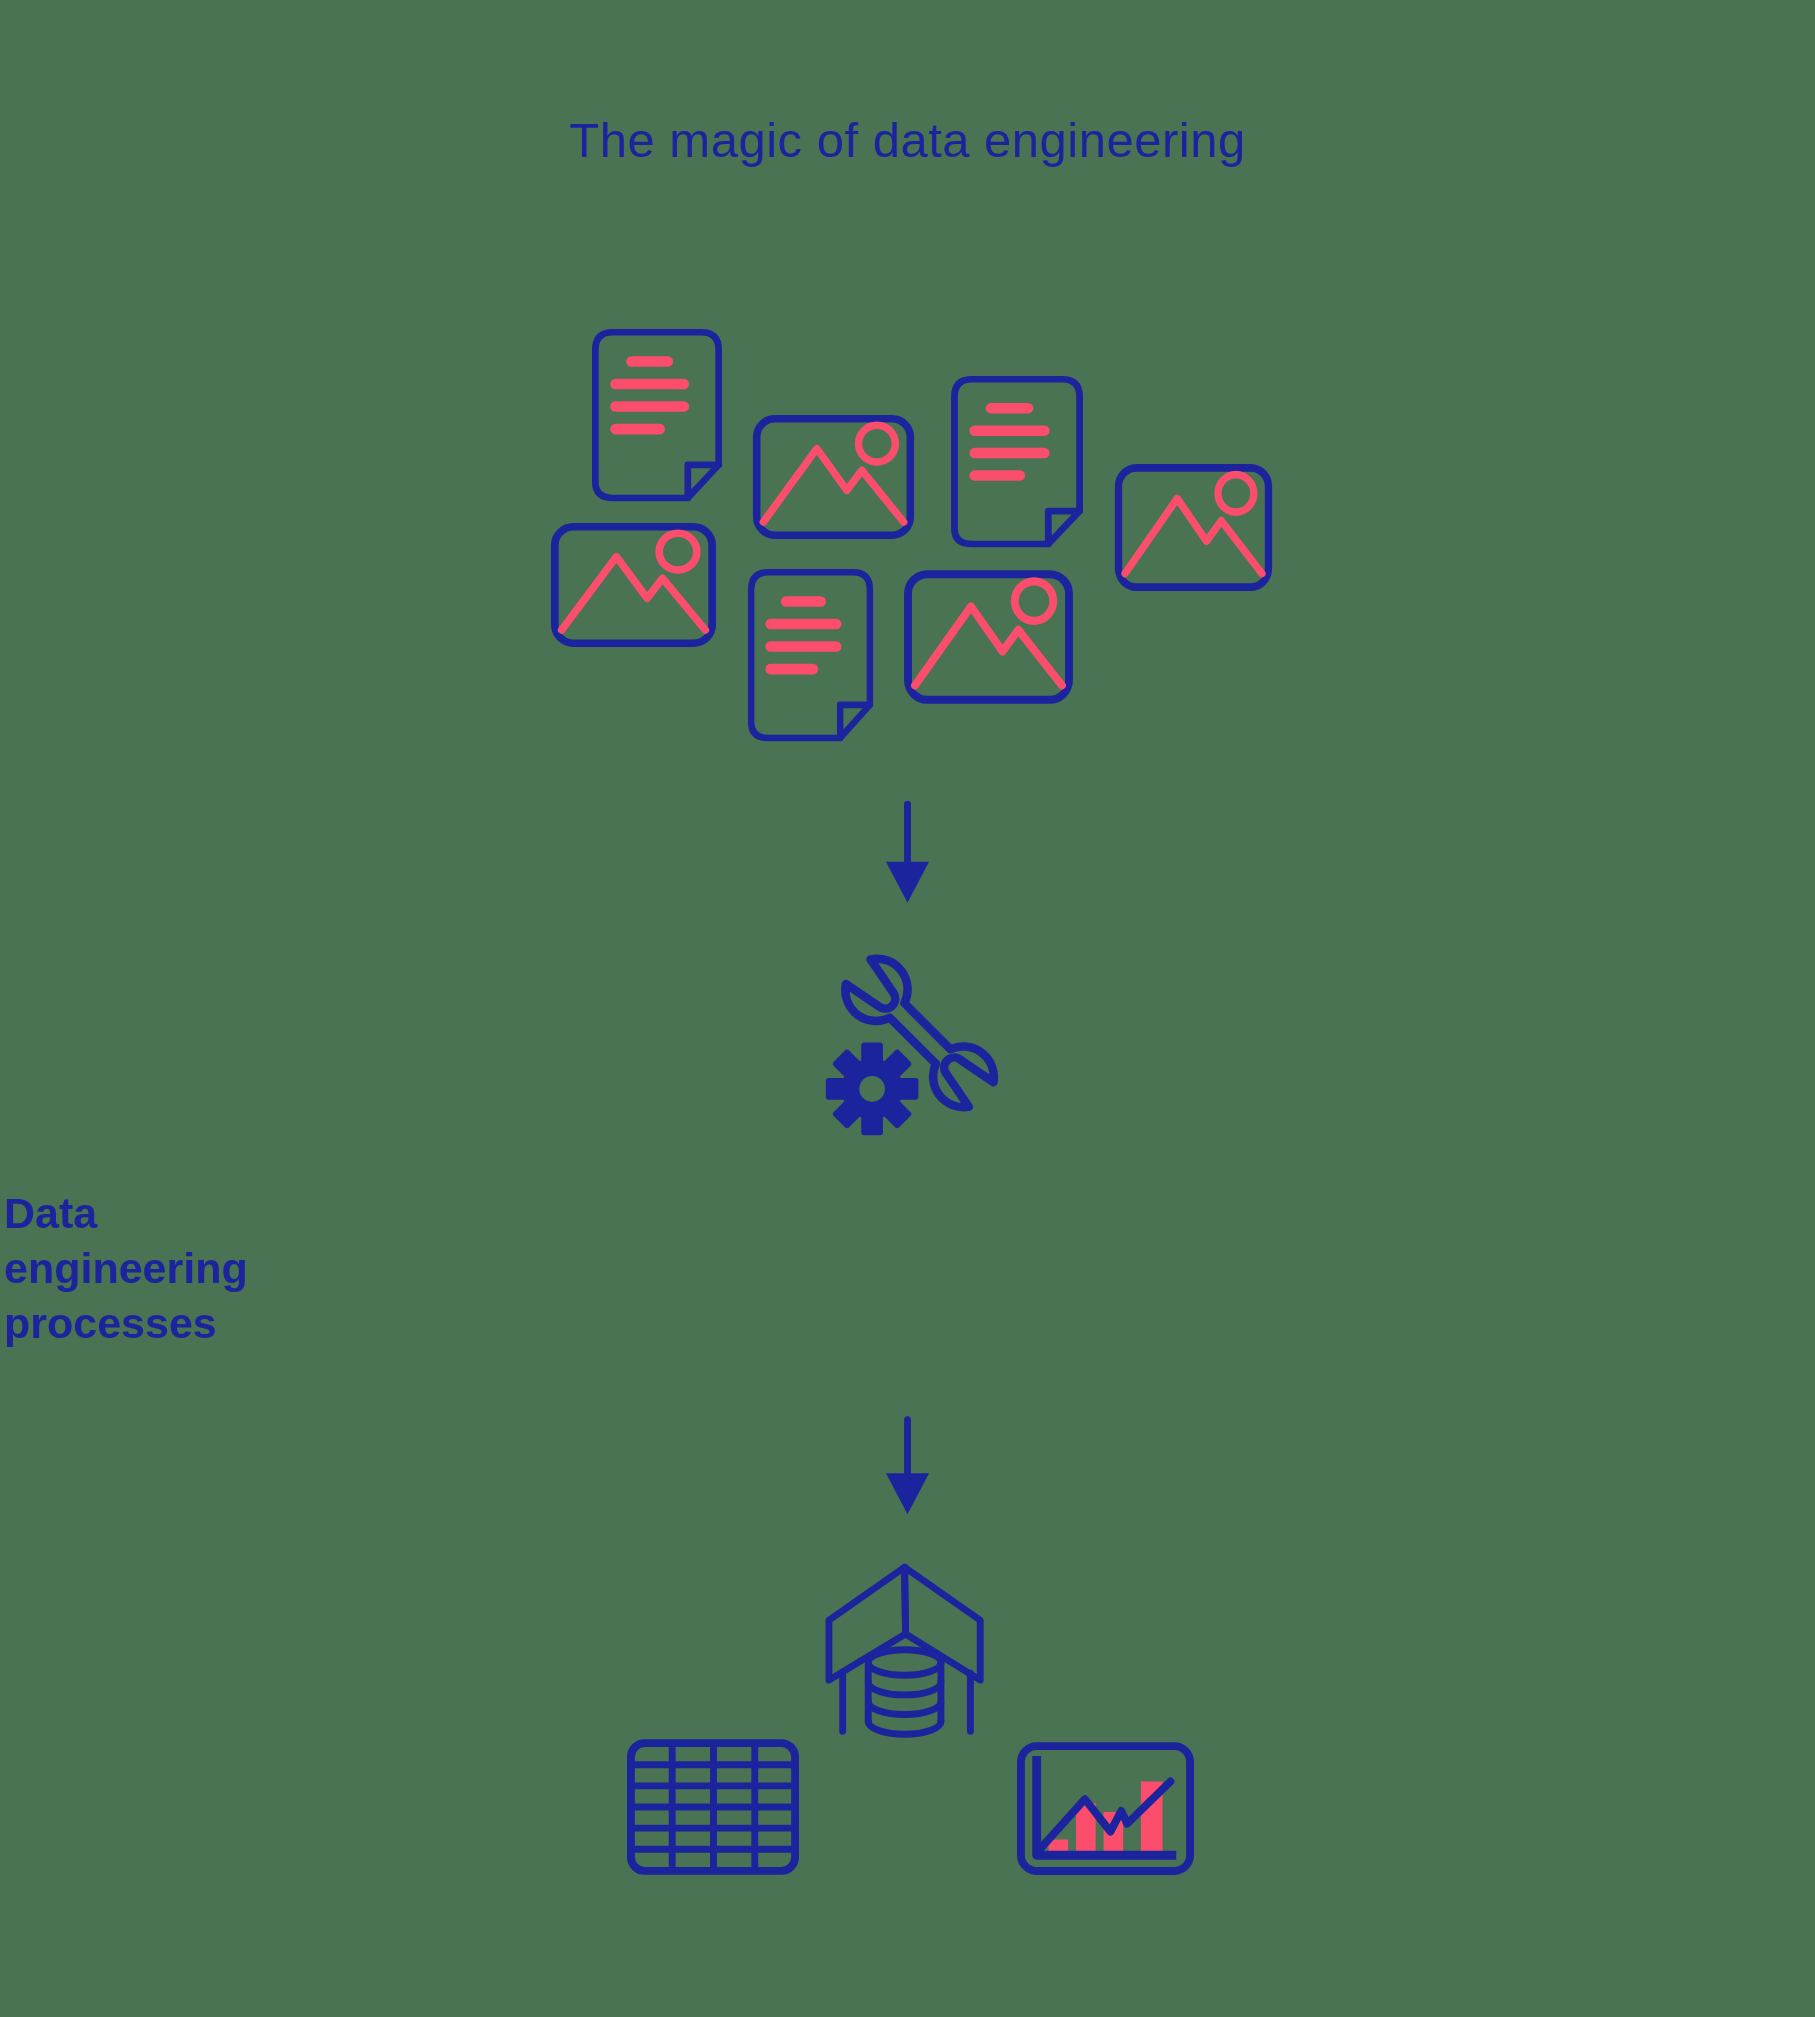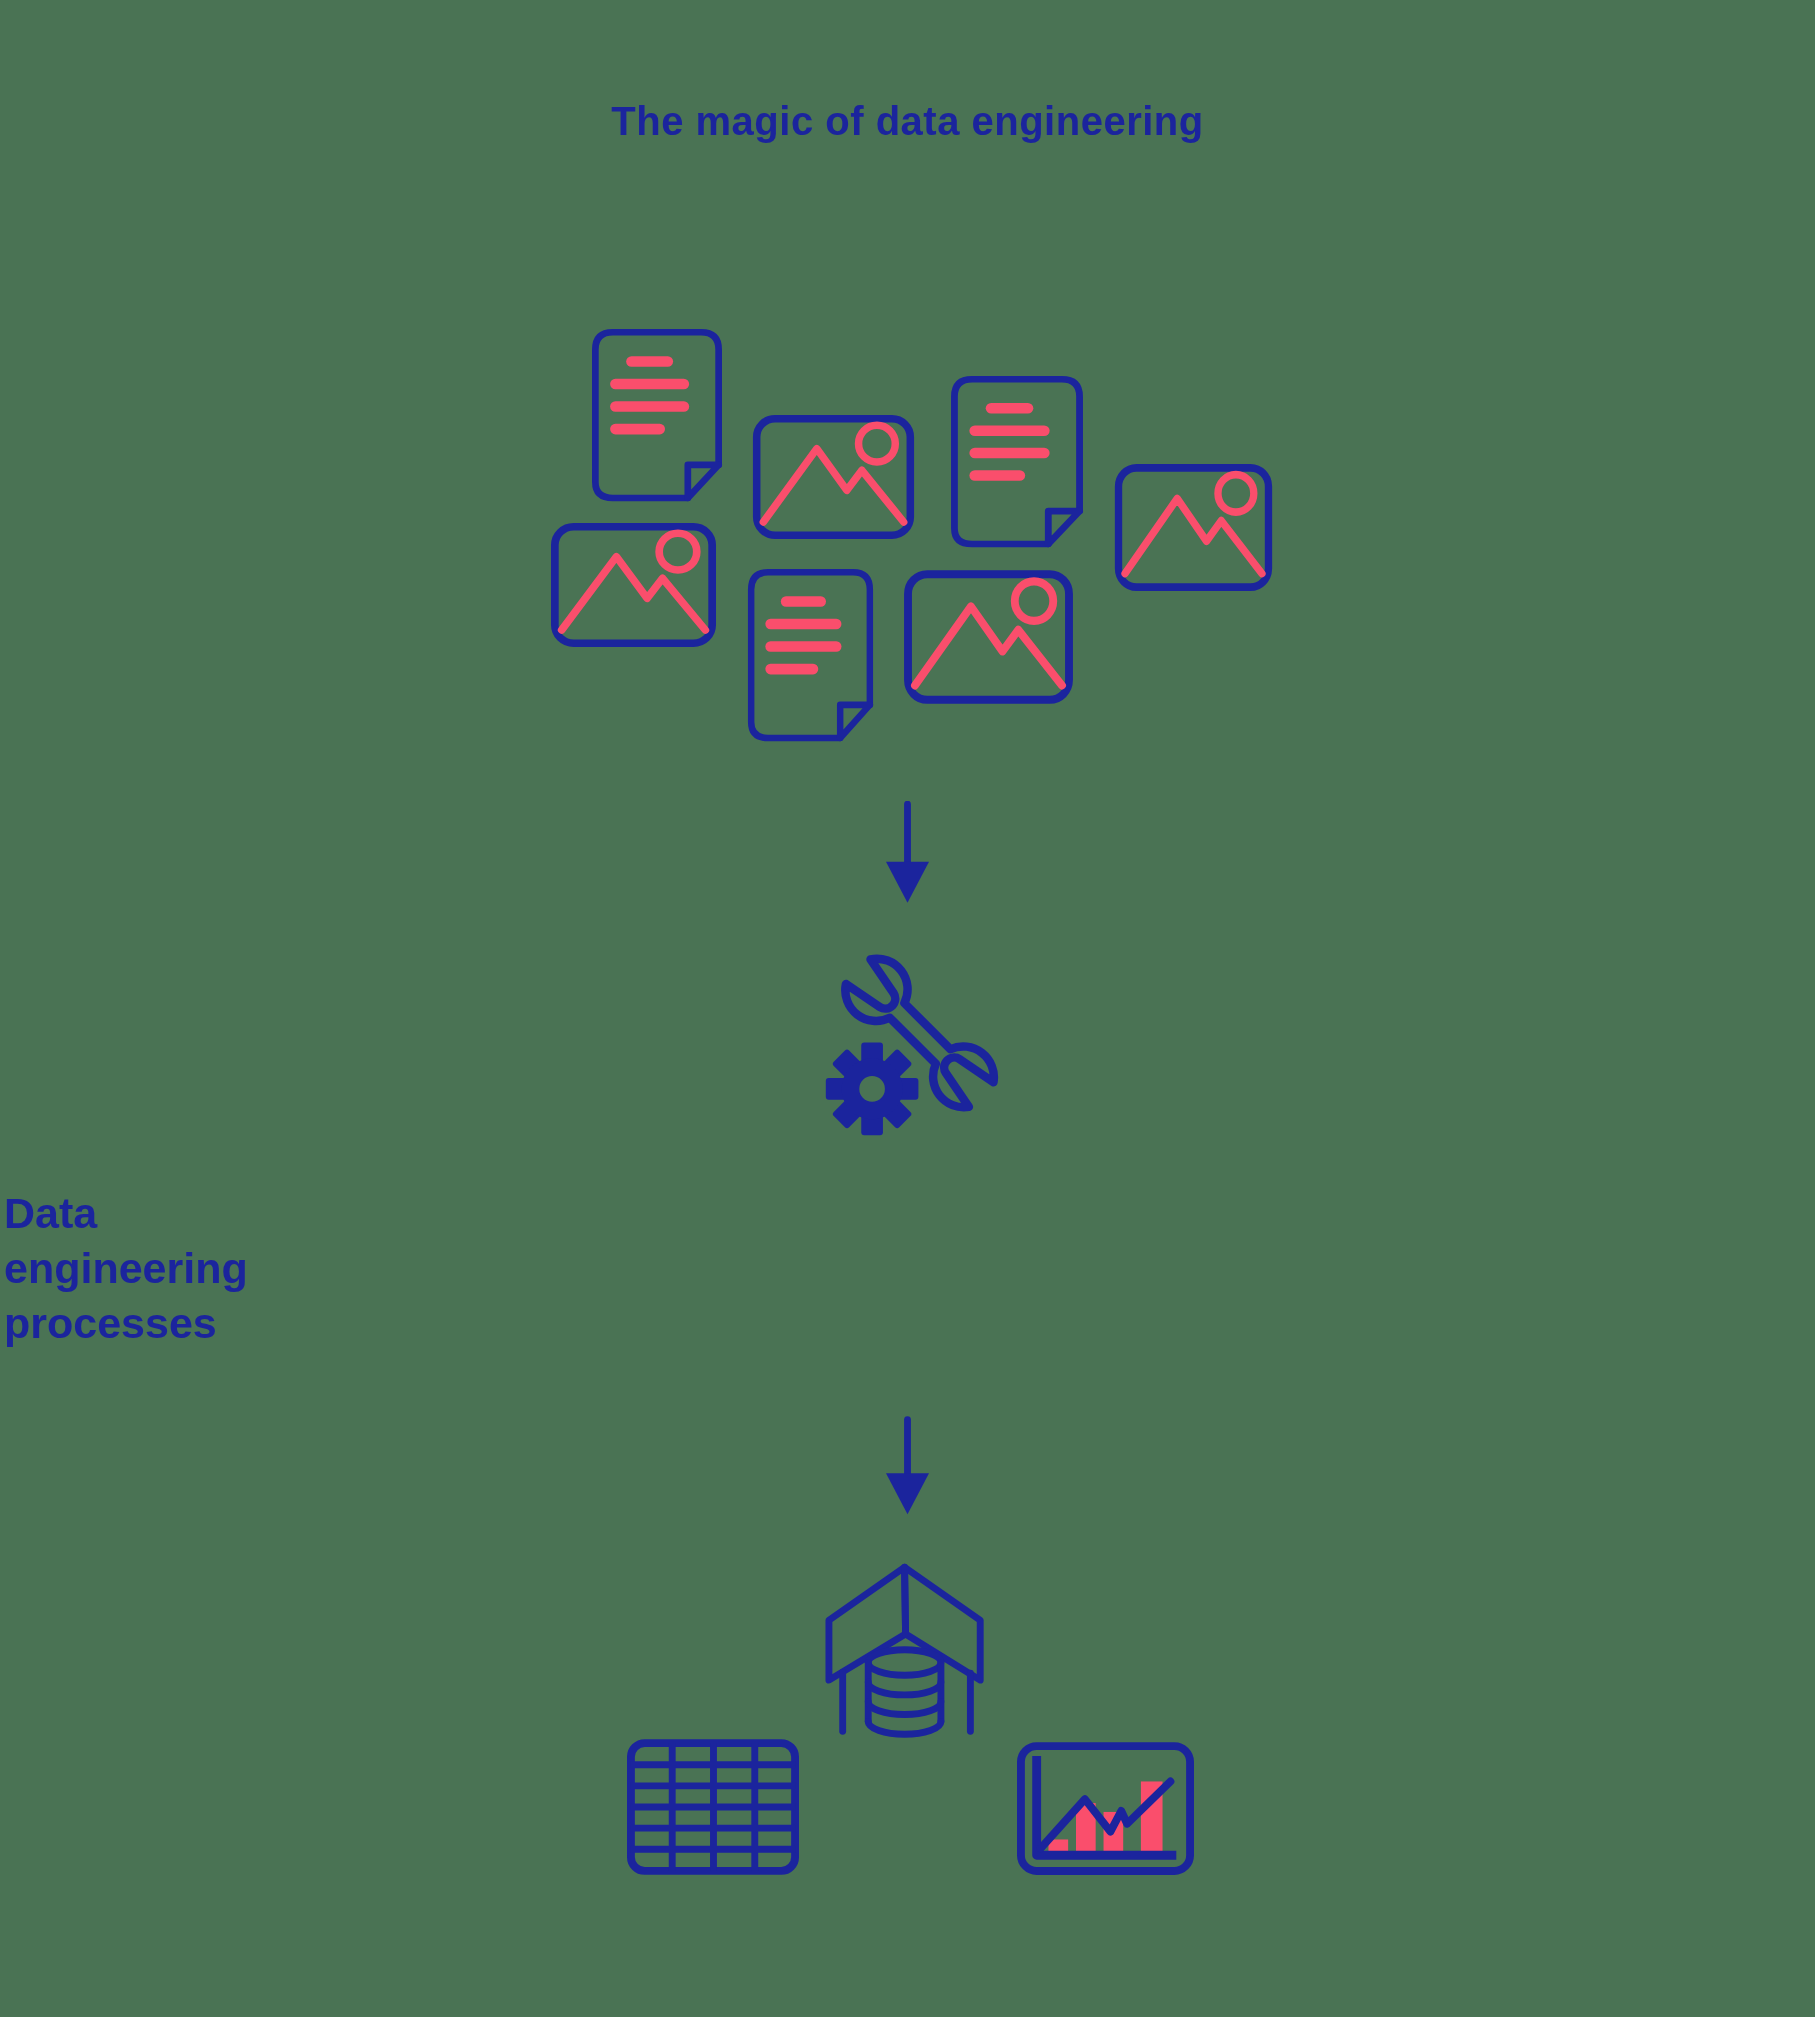--- a/index.html
+++ b/index.html
@@ -12,27 +12,27 @@
   .canvas{
     position:relative;
     width:1815px;
     height:2017px;
     background:var(--bg);
     overflow:hidden;
     font-family:"Liberation Sans", sans-serif;
   }
   .title{
     position:absolute;
-    top:99px;
+    top:112px;
     left:0;
     width:100%;
     margin:0;
     text-align:center;
-    font-size:40px;
-    font-weight:bold;
+    font-size:49px;
+    font-weight:normal;
     letter-spacing:0.5px;
     color:var(--blue);
   }
   .abs{position:absolute;}
   .abs svg{display:block;width:100%;height:100%;}
   
   .doc1{left:590px;top:327px;width:134px;height:175px;}
   .photo1{left:750px;top:412px;width:167px;height:130px;}
   .doc2{left:949px;top:374px;width:136px;height:174px;}
   .photo2{left:1112px;top:461px;width:163px;height:133px;}

